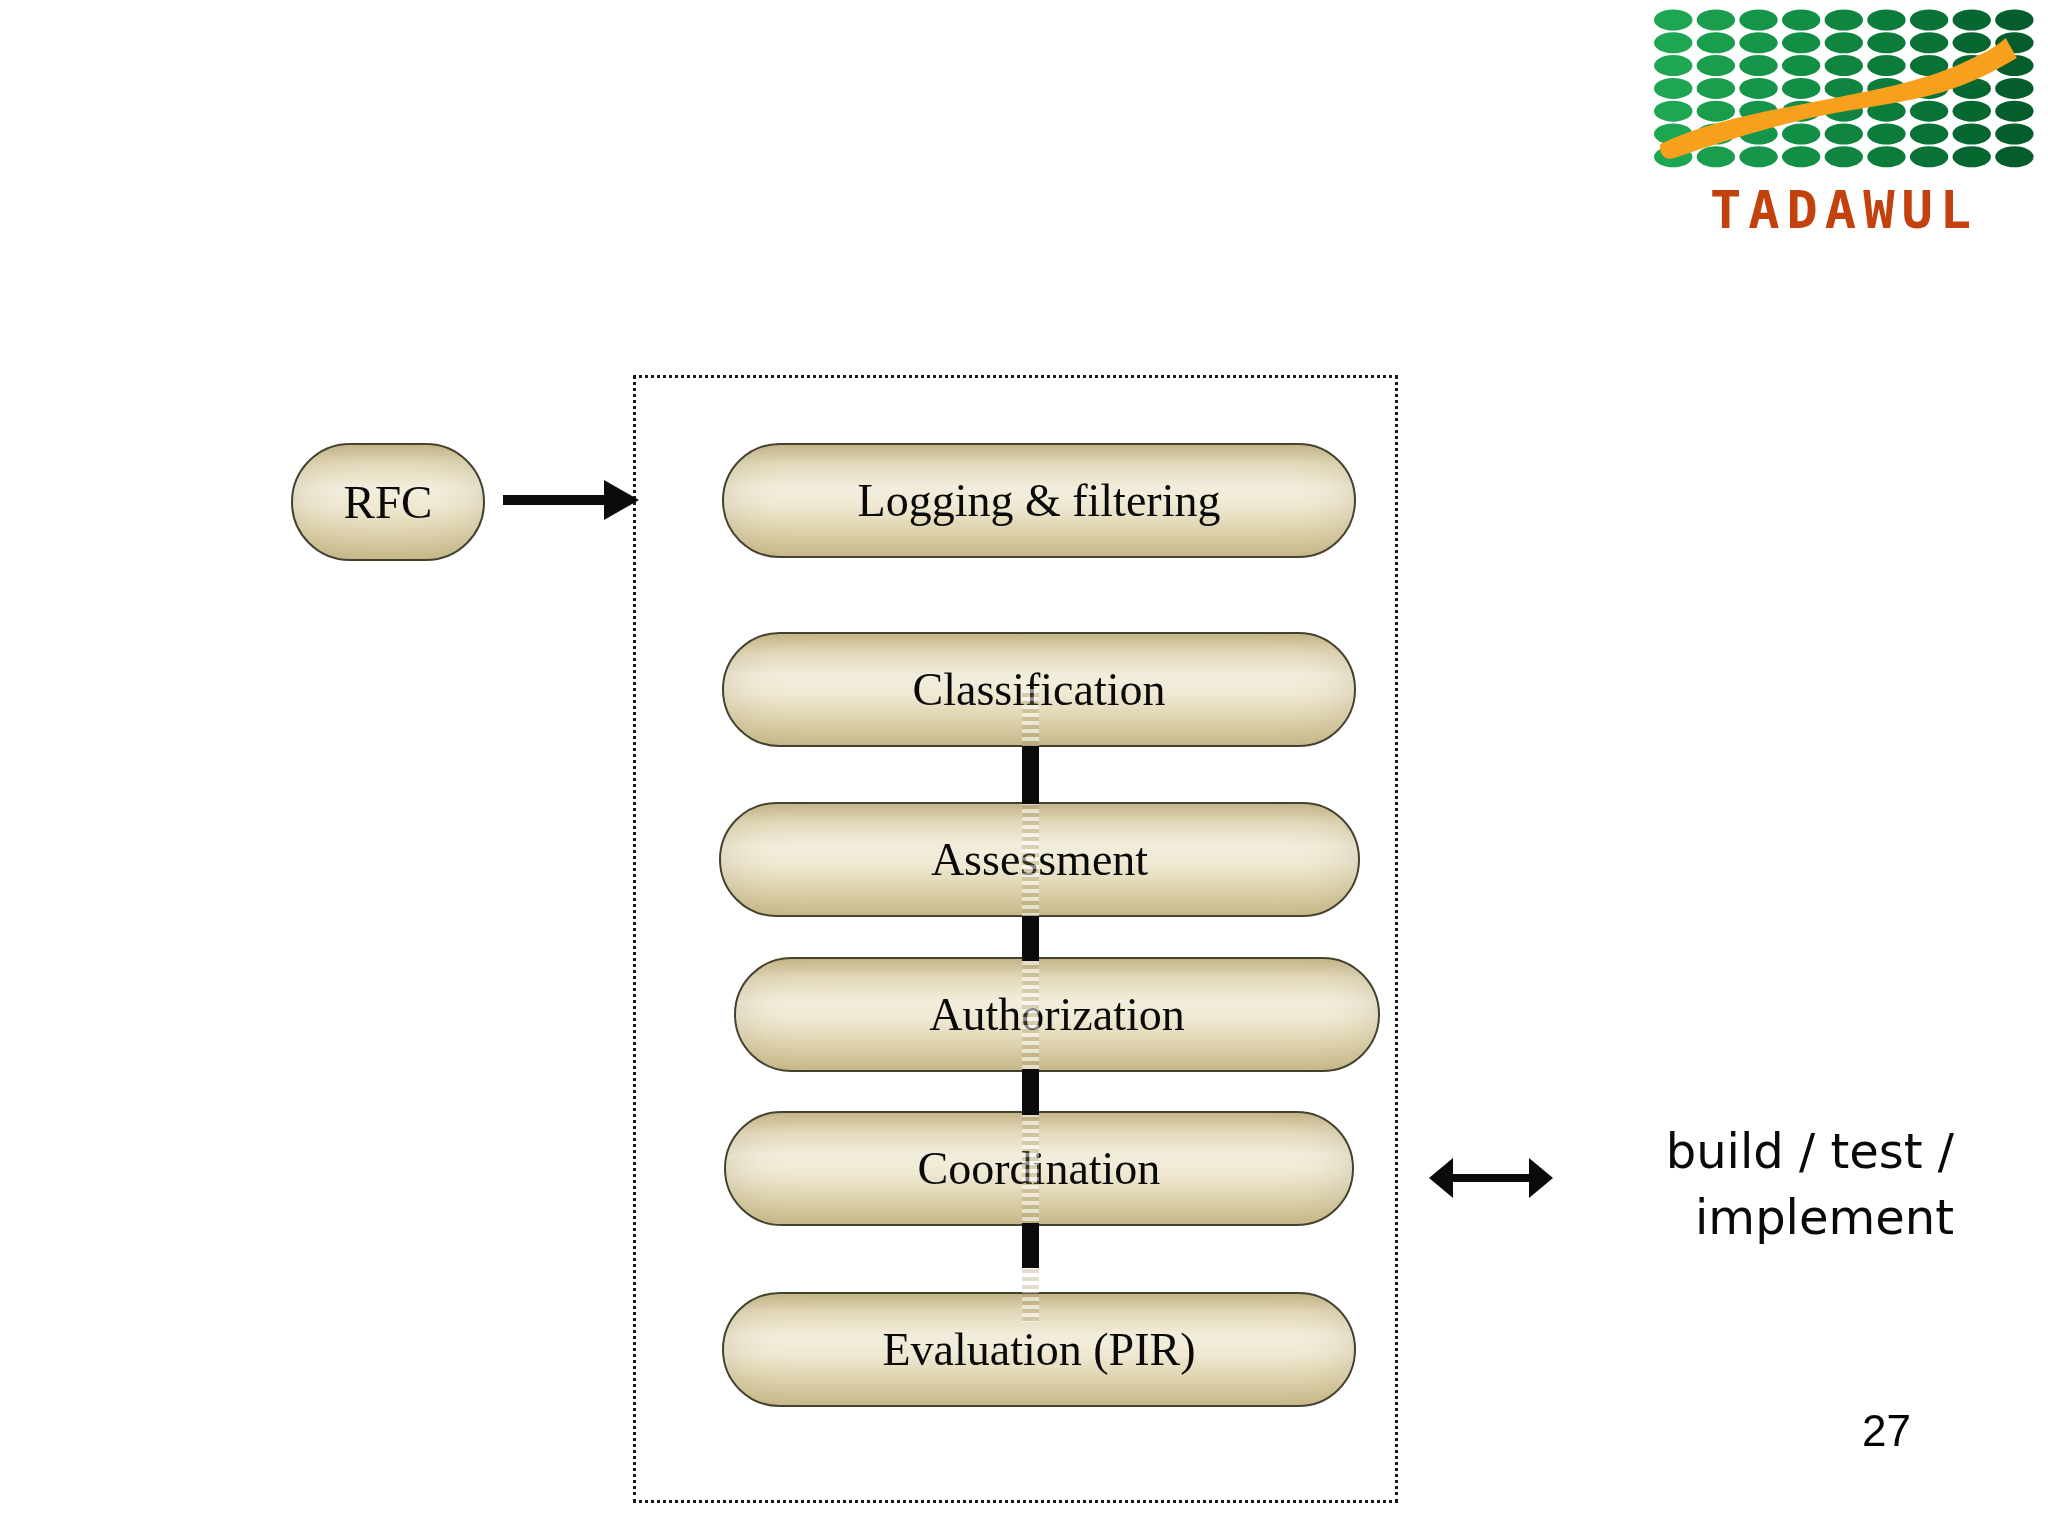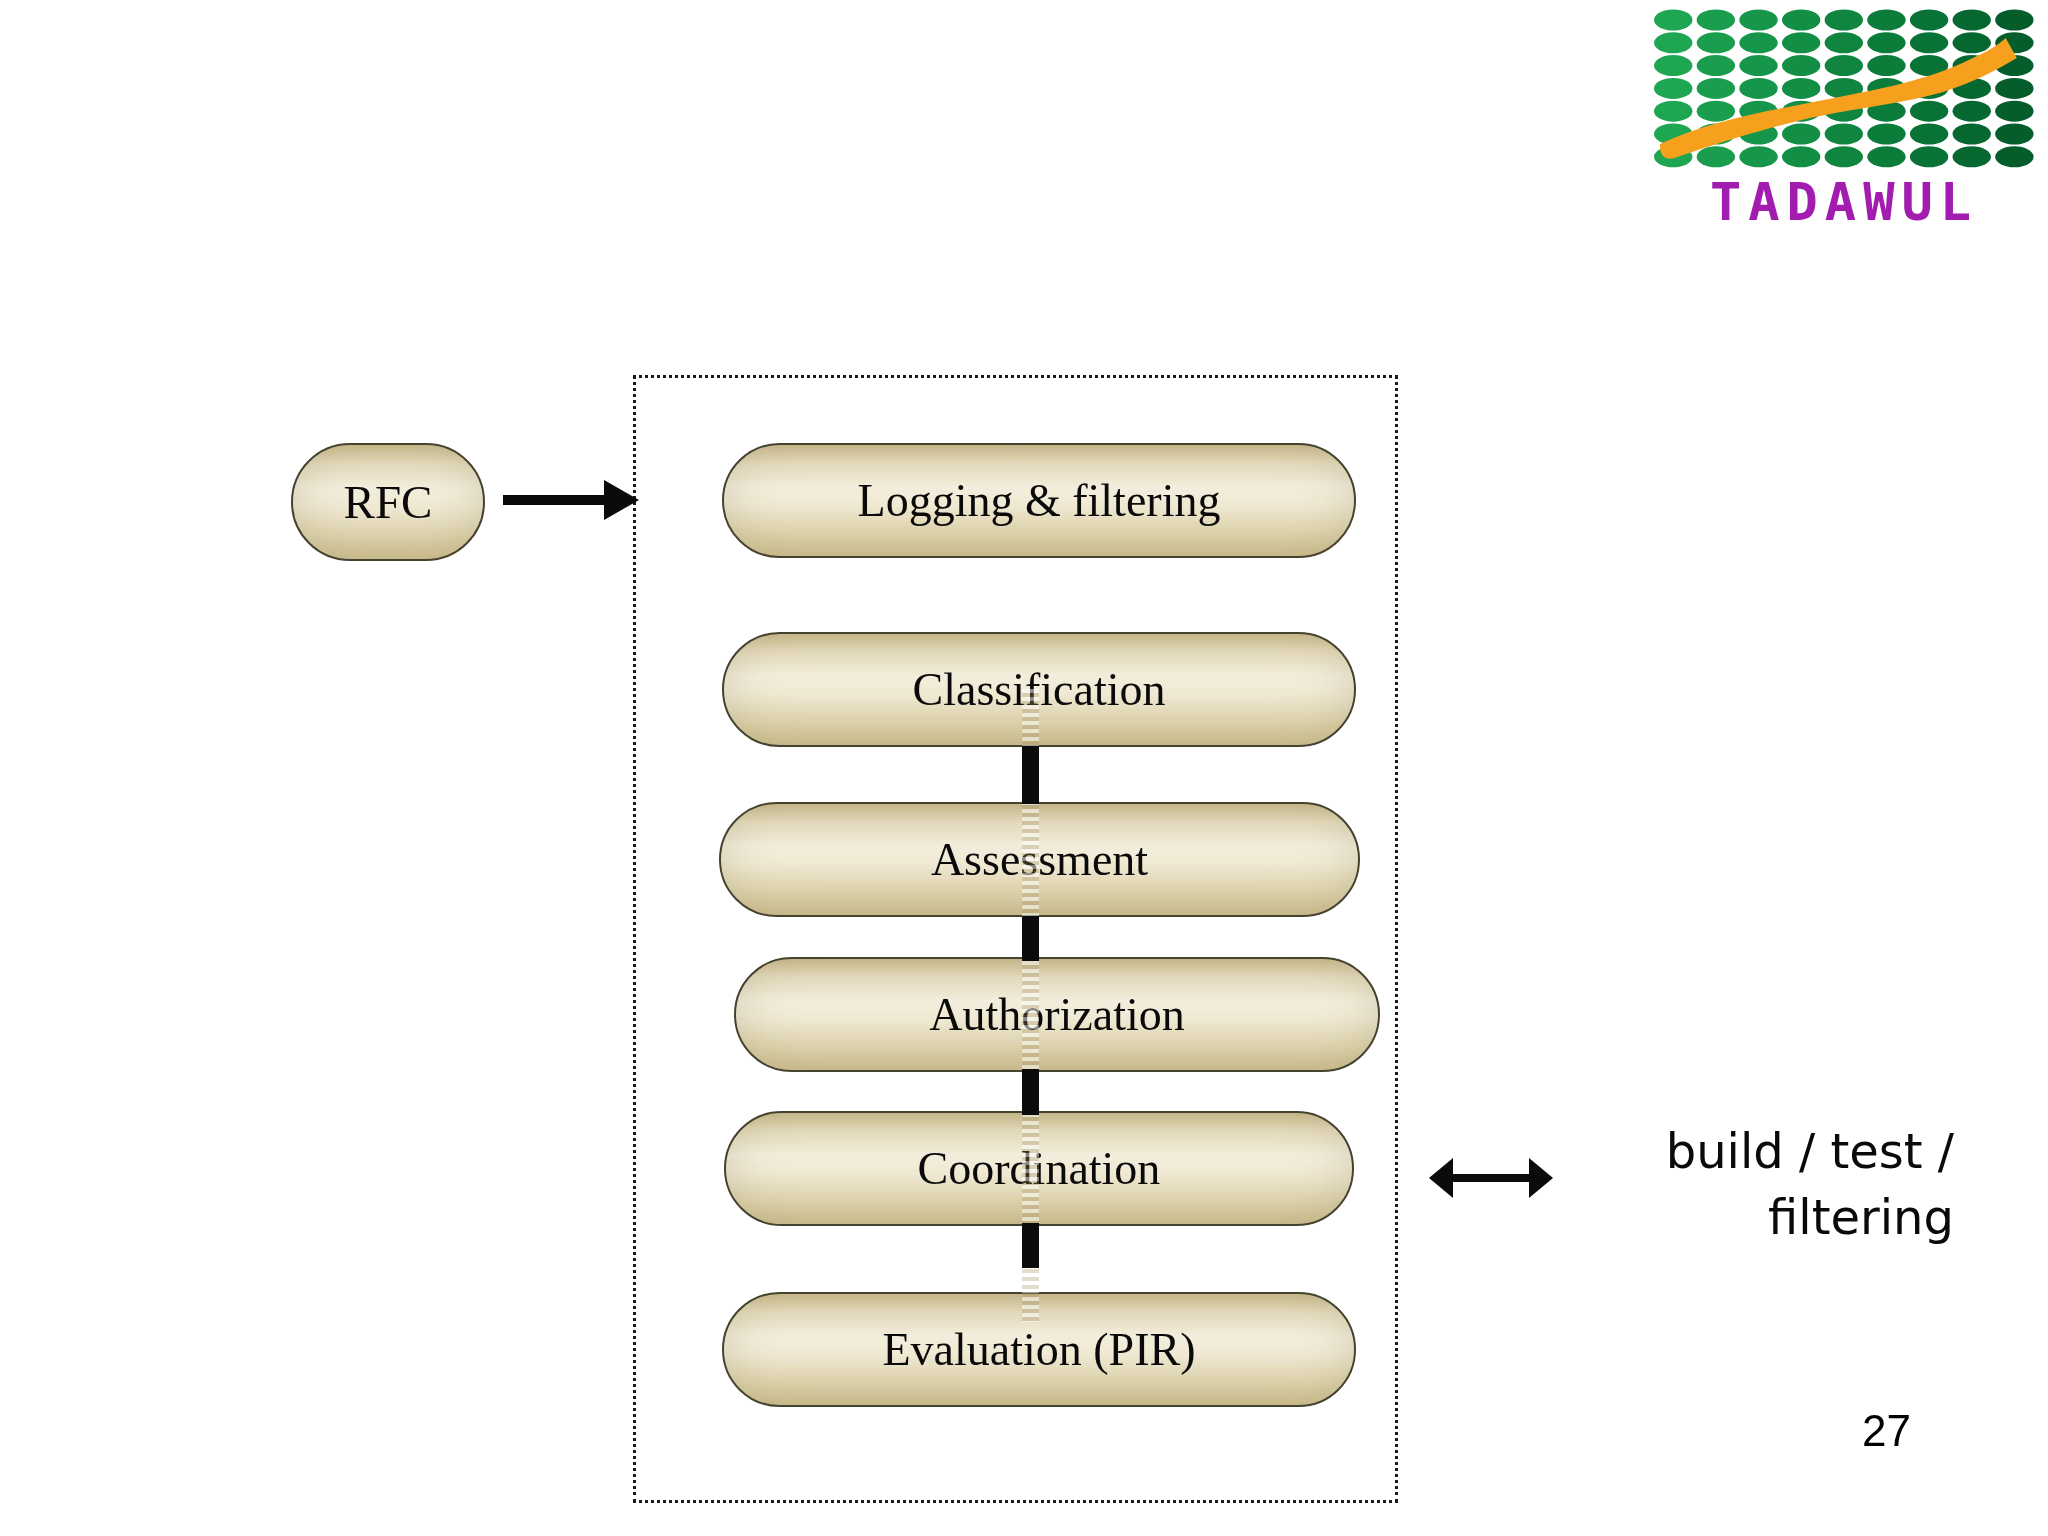--- a/index.html
+++ b/index.html
@@ -43,26 +43,26 @@
     font-size: 50px;
     line-height: 60px;
     height: 62px;
     color: #0d0d0d;
     letter-spacing: 1px;
     white-space: nowrap;
     overflow: hidden;
   }
   .logo-dots-svg { display: block; width: 384px; height: 160px; }
   .logo-name {
-    margin-top: 4px;
+    margin-top: 12px;
     font-family: "DejaVu Sans Mono", monospace;
     font-weight: bold;
     font-size: 52px;
     letter-spacing: 7px;
-    color: #a21caf;
+    color: #c2410c;
     white-space: nowrap;
   }
 
   
   .dashed-box {
     position: absolute;
     left: 633px;
     top: 375px;
     width: 765px;
     height: 1128px;
@@ -283,18 +283,18 @@
   <div class="flow-bar bar-4"></div>
 
   <svg class="arrow-double" width="126" height="44" viewBox="0 0 126 44">
     <rect x="23" y="18" width="80" height="8" fill="#0b0b0b"></rect>
     <polygon points="25,2 25,42 1,22" fill="#0b0b0b"></polygon>
     <polygon points="101,2 101,42 125,22" fill="#0b0b0b"></polygon>
   </svg>
 
   <div class="side-note">
     <div>build / test /</div>
-    <div>filtering</div>
+    <div>implement</div>
   </div>
 
   <div class="page-number">27</div>
 
 </div>
 
 </body></html>

